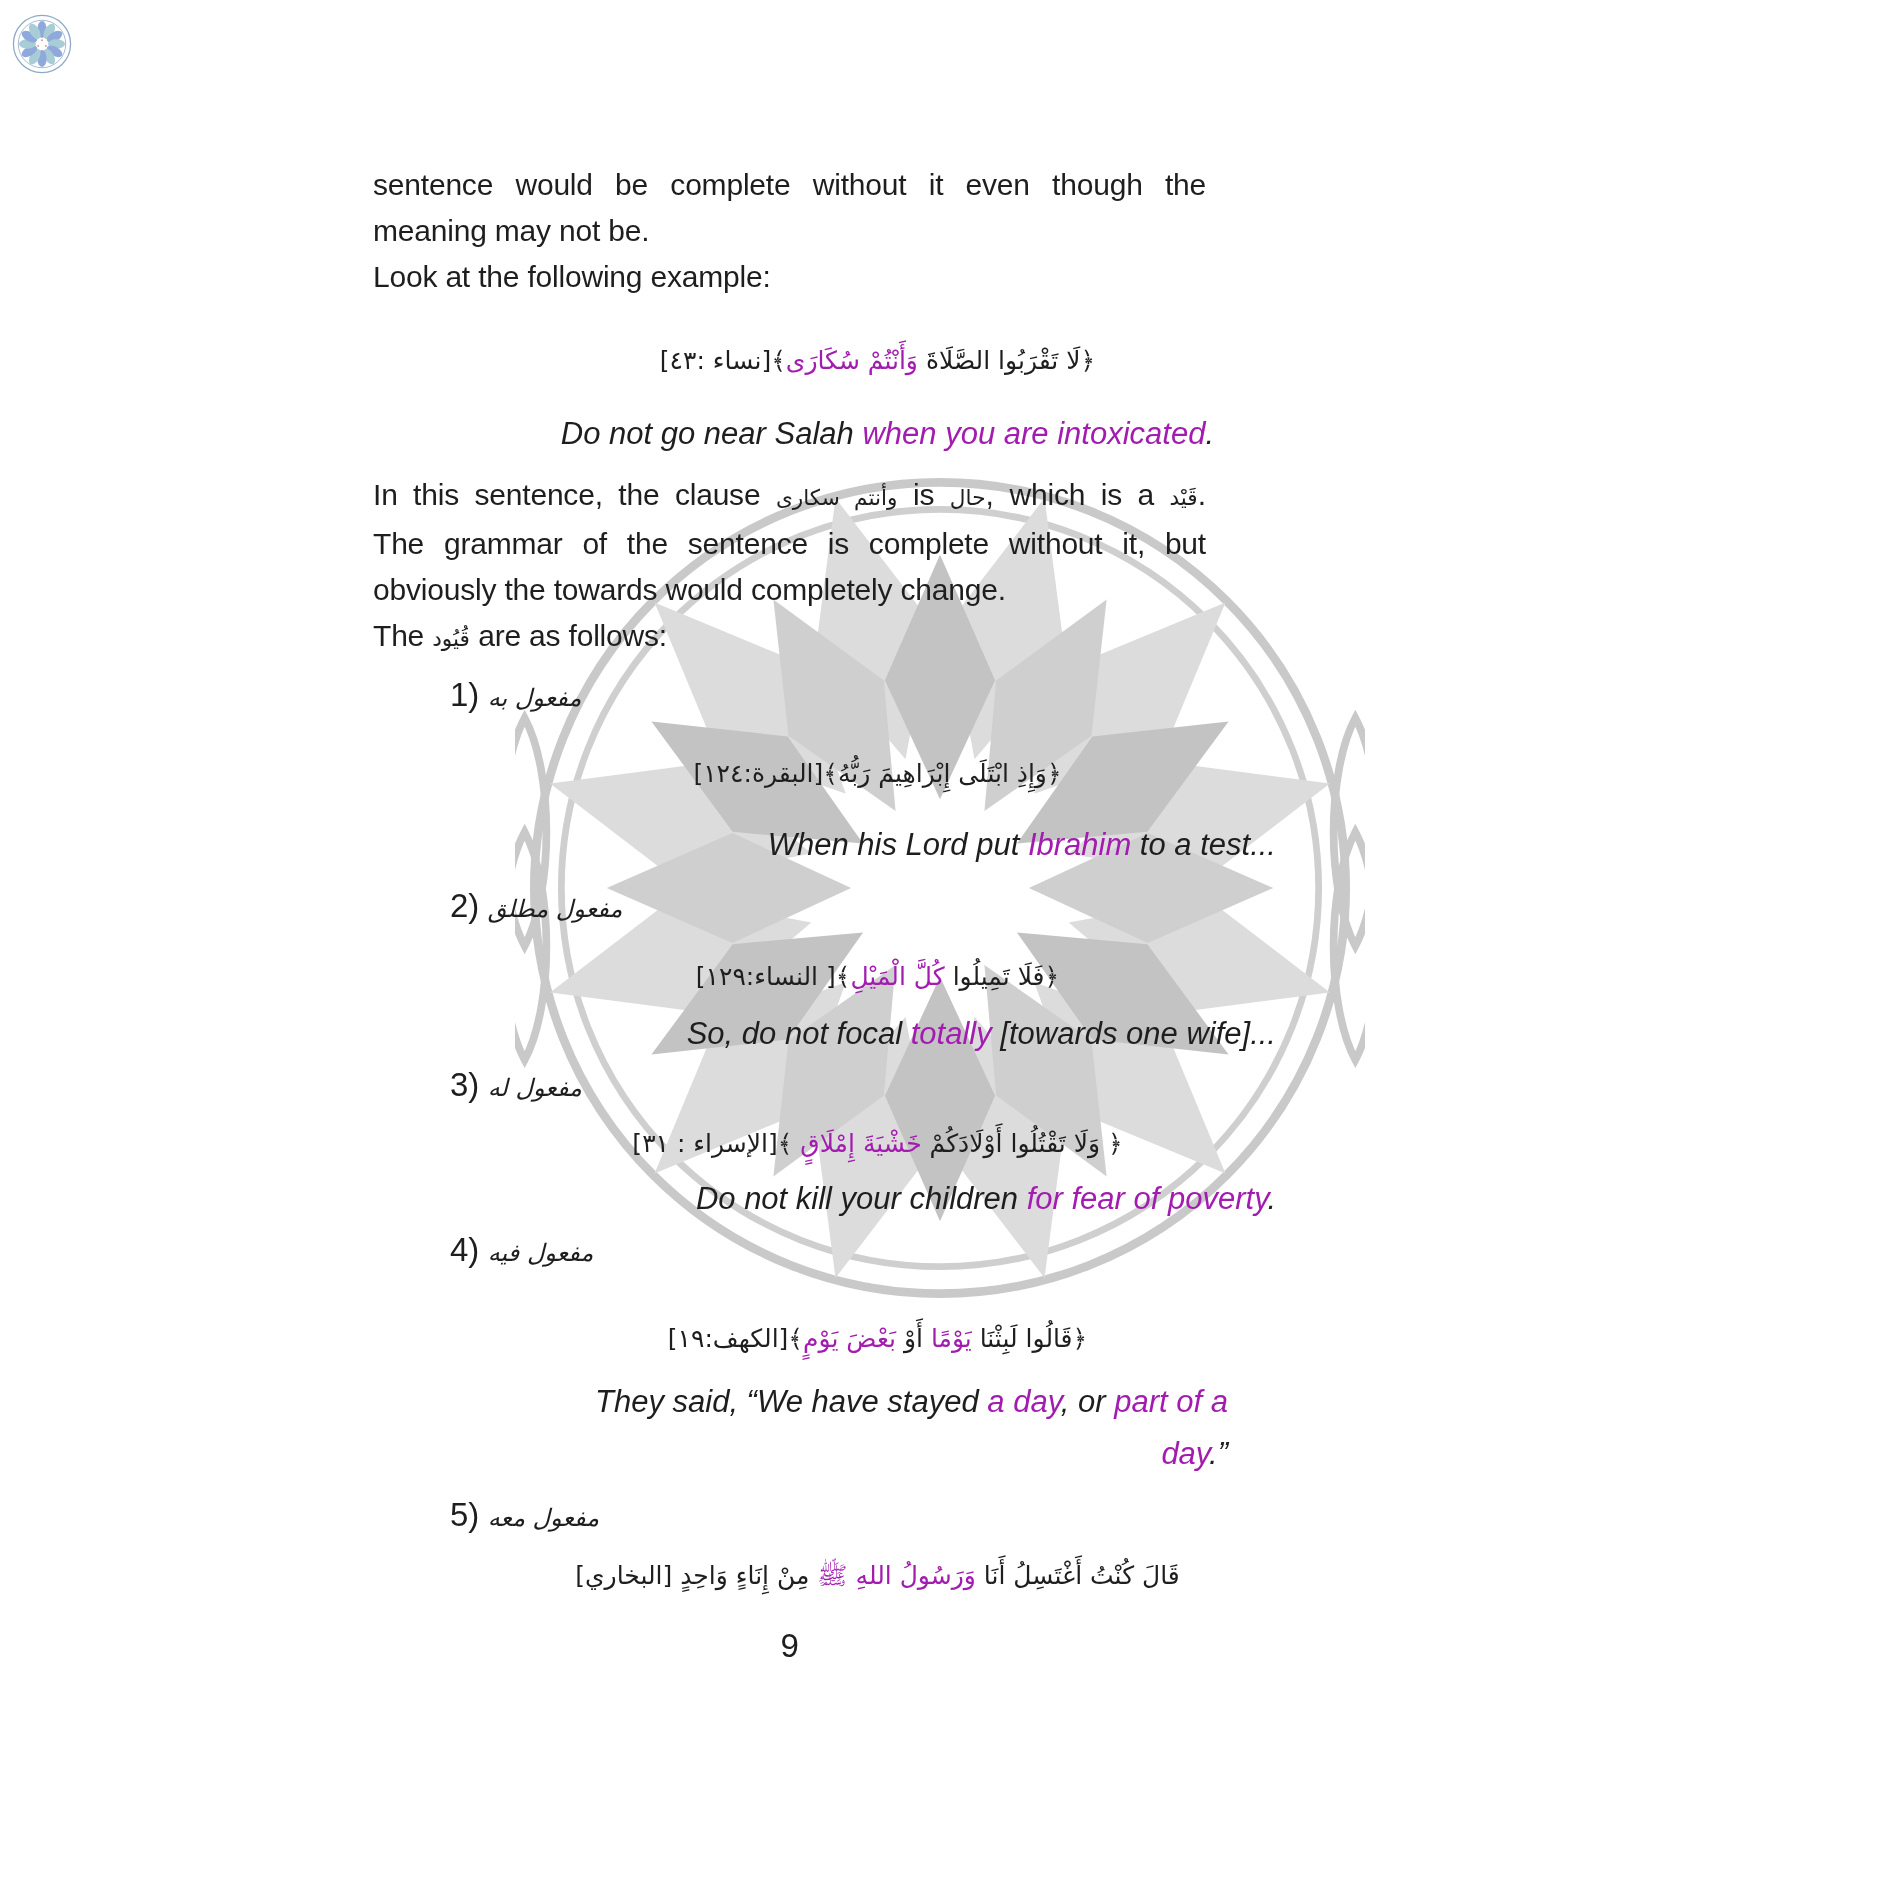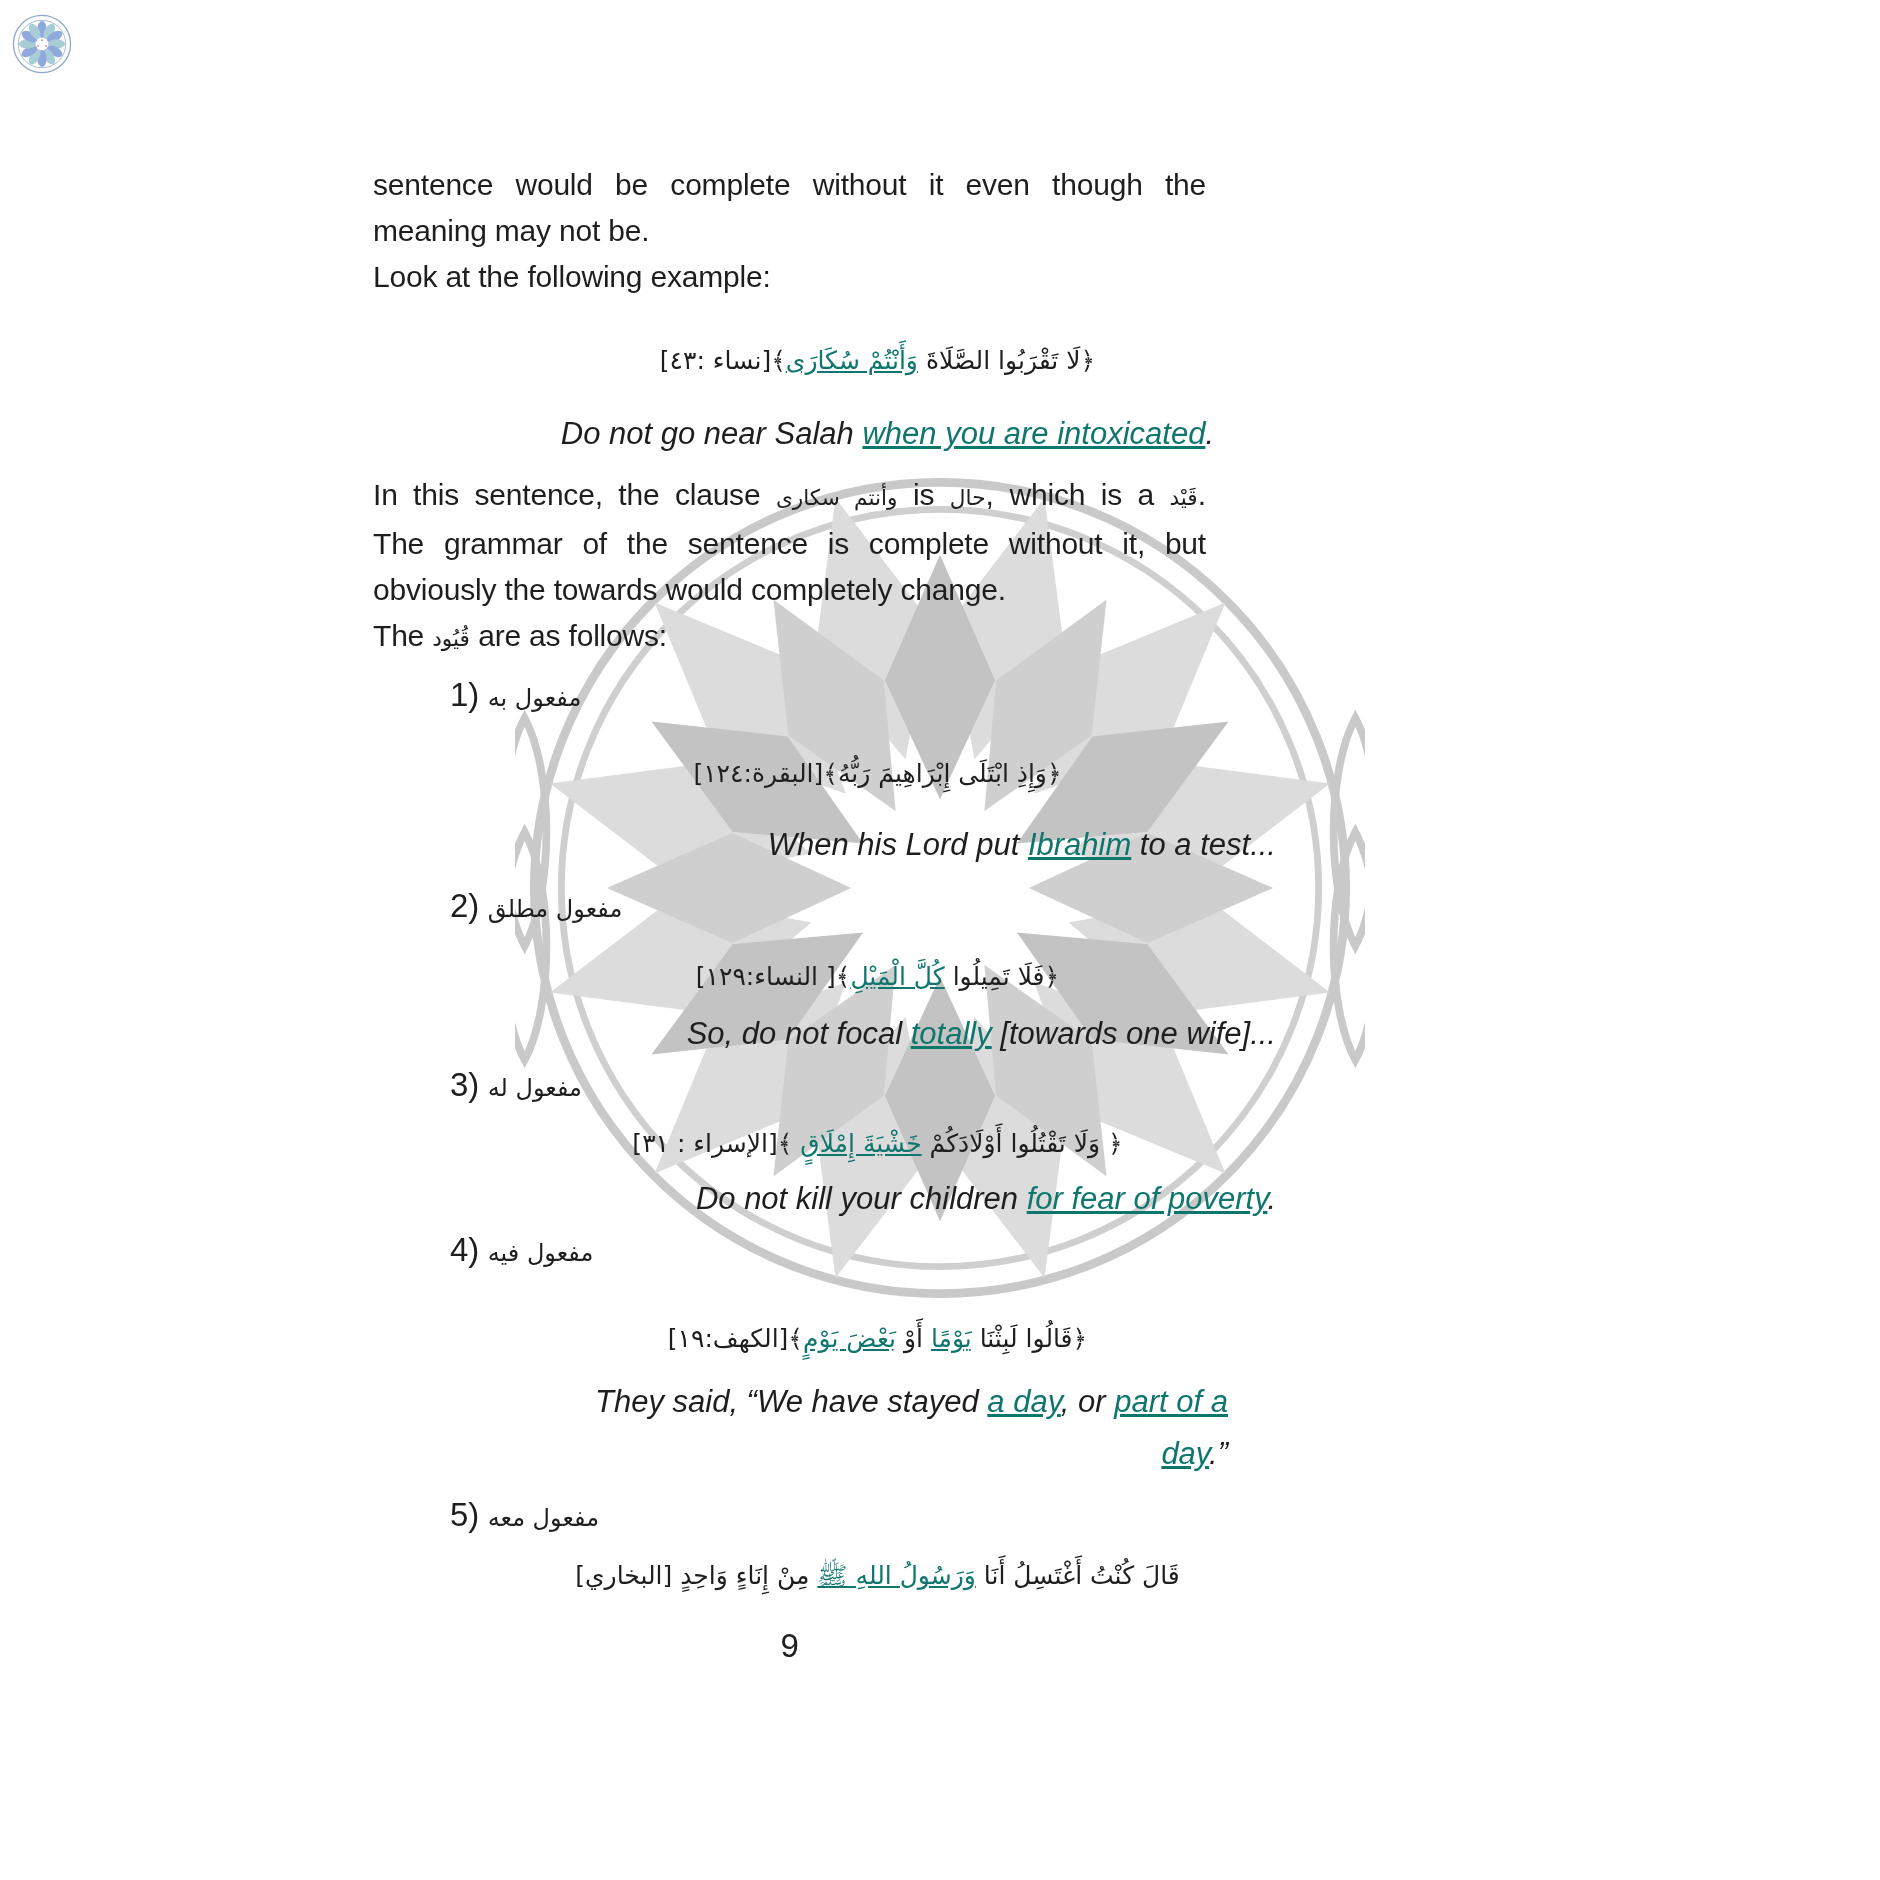--- a/index.html
+++ b/index.html
@@ -13,35 +13,35 @@
   .watermark{position:absolute;left:515px;top:463px;width:850px;height:850px;z-index:1;}
 
   
   .content{position:absolute;left:373px;top:162px;width:833px;z-index:2;
            font-size:30px;line-height:46px;letter-spacing:-0.2px;}
   p{margin:0;}
   .jline{display:block;text-align:justify;text-align-last:justify;}
   .lline{display:block;text-align:left;}
 
   .ar{font-family:"DejaVu Sans",sans-serif;font-size:0.72em;}
-  .hl{color:#0f766e;text-decoration:underline;}
+  .hl{color:#a21caf;}
 
   
   .verse{display:block;direction:rtl;text-align:center;position:relative;left:88px;
          font-family:"DejaVu Sans",sans-serif;font-size:25px;line-height:54px;letter-spacing:0;}
   
   .trans{display:block;text-align:right;position:relative;left:70px;
          font-style:italic;font-size:31px;line-height:52px;letter-spacing:0;}
   .trans-first{left:8px;}
   .trans-narrow{left:155px;width:700px;}
 
   
   .item{display:block;margin-left:77px;line-height:50px;letter-spacing:0;}
   .item .num{font-size:33px;}
-  .item .ar{font-size:24px;}
+  .item .ar{font-size:24px;font-style:italic;}
 
   .pagenum{display:block;text-align:center;font-size:33px;line-height:46px;}
 
   
   .mt-v1{margin-top:34px;} .mt-t1{margin-top:20px;} .mt-p3{margin-top:12px;}
   .mt-i1{margin-top:8px;}  .mt-v2{margin-top:24px;} .mt-t2{margin-top:18px;}
   .mt-i2{margin-top:10px;} .mt-v3{margin-top:16px;} .mt-t3{margin-top:4px;}
   .mt-i3{margin-top:0px;}  .mt-v4{margin-top:4px;}  .mt-t4{margin-top:2px;}
   .mt-i4{margin-top:0px;}  .mt-v5{margin-top:34px;} .mt-t5{margin-top:10px;}
   .mt-i5{margin-top:10px;} .mt-h{margin-top:6px;text-align:center;}   .mt-pg{margin-top:20px;}

